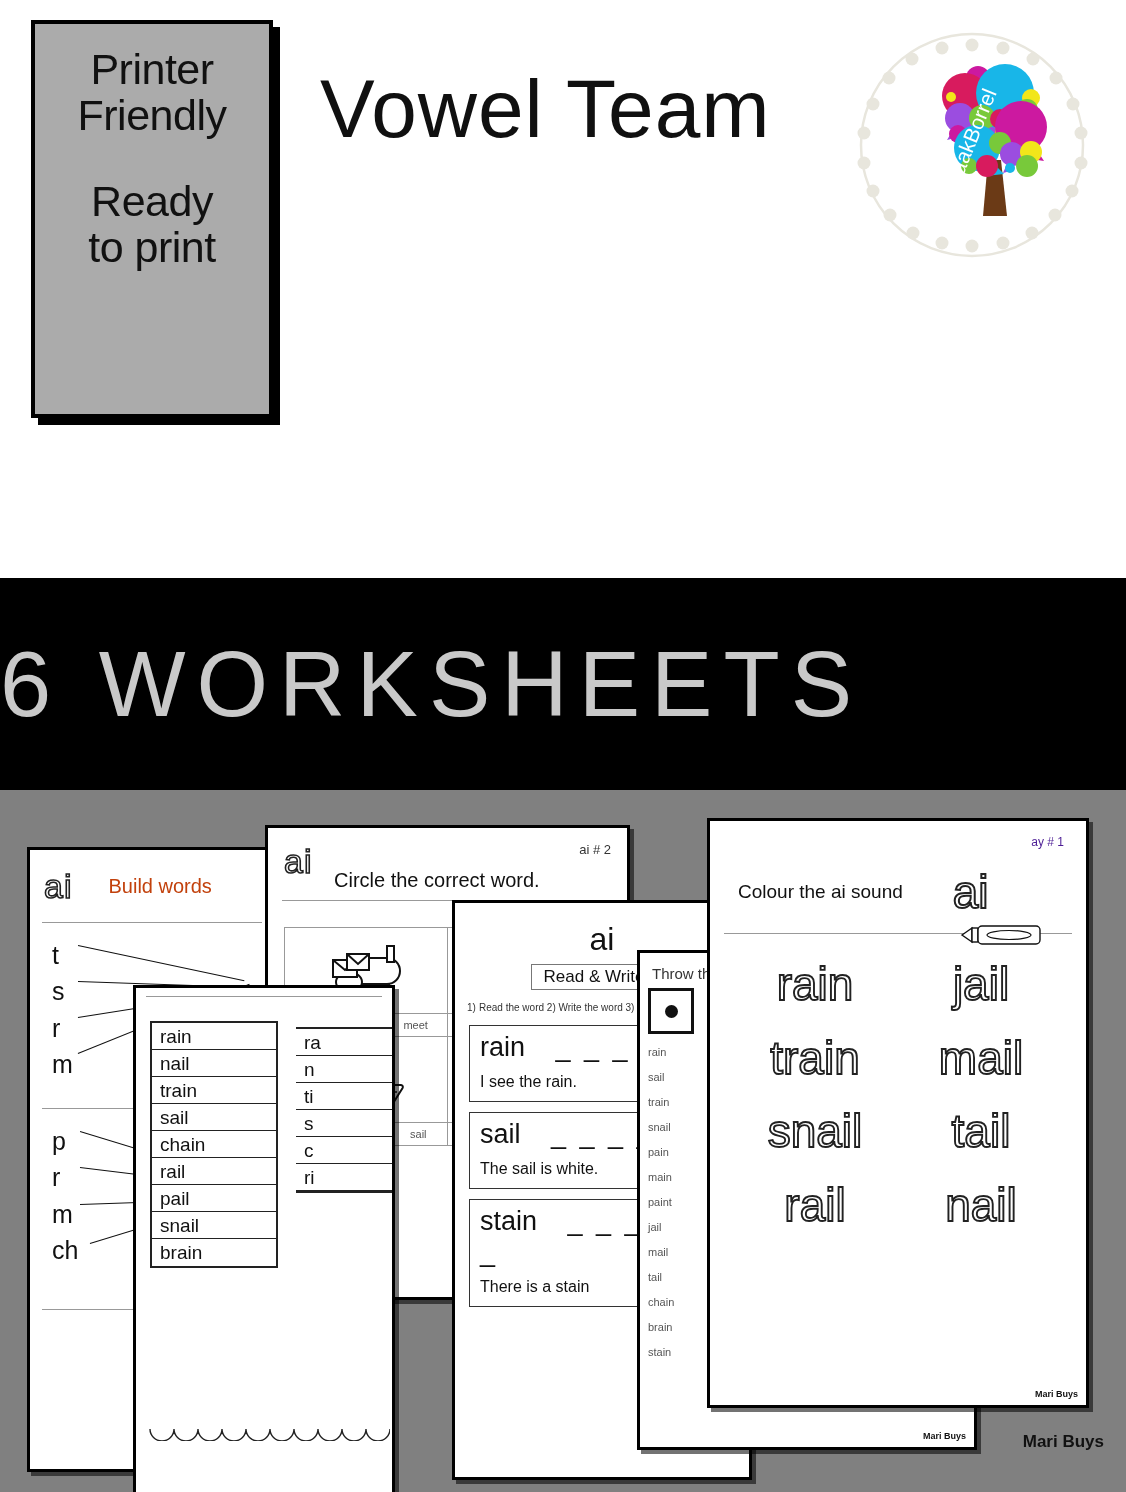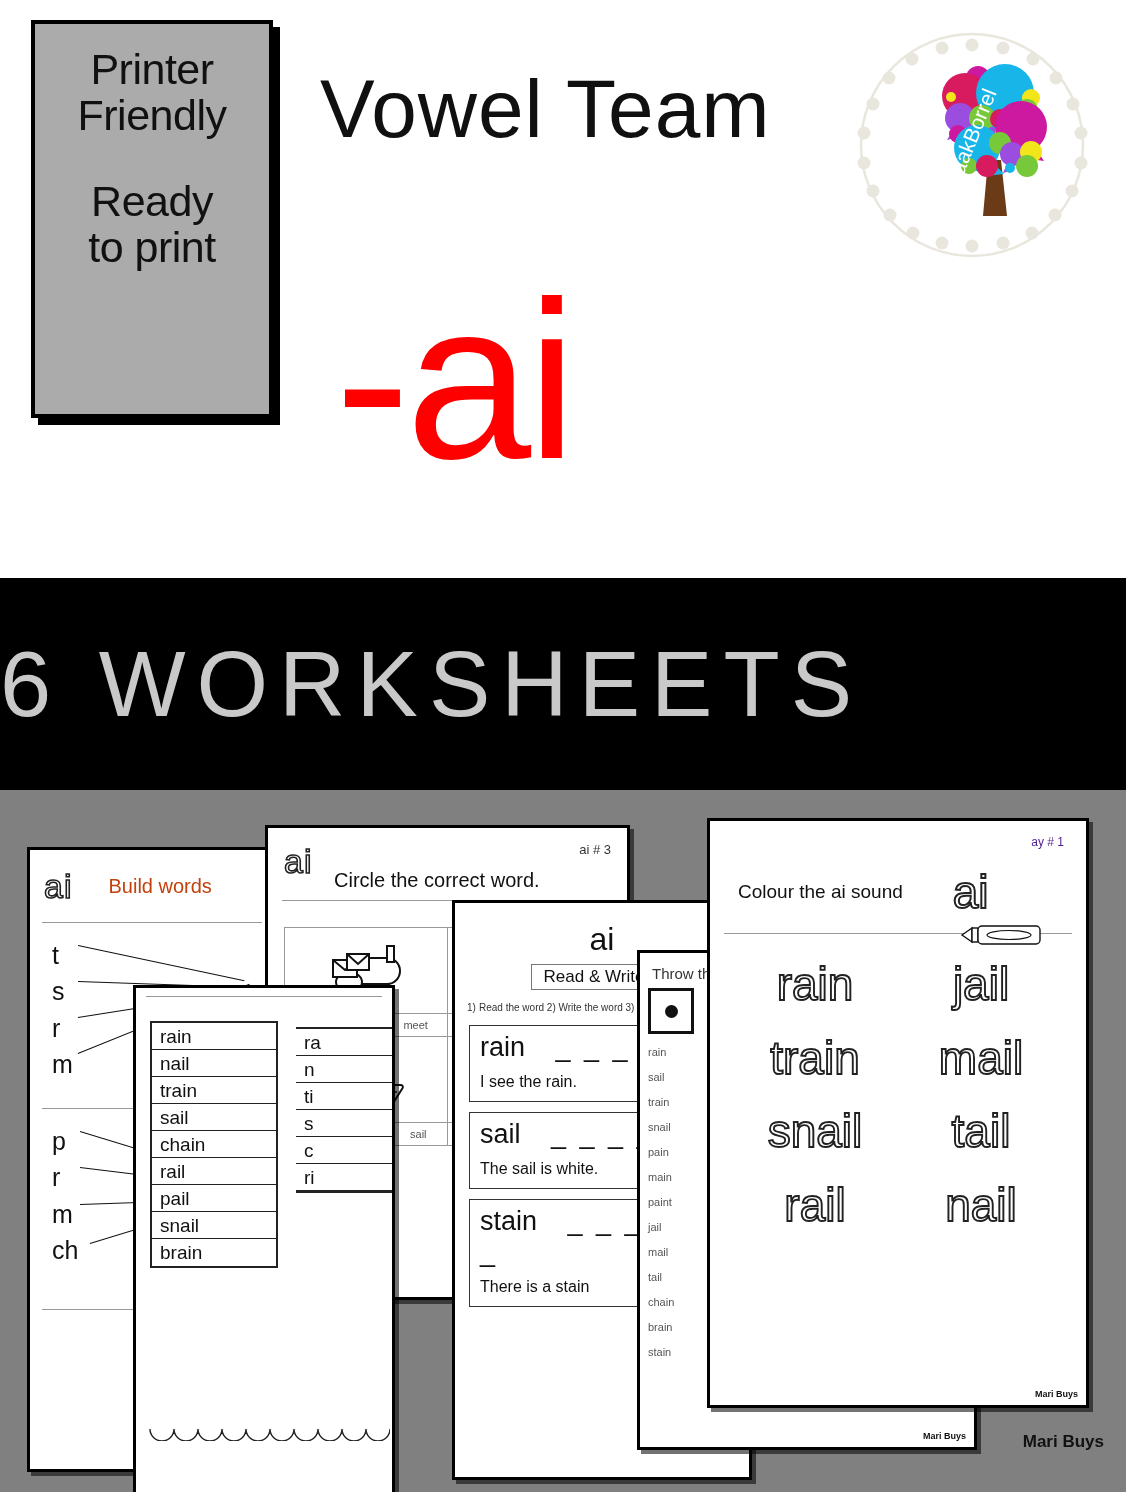--- a/index.html
+++ b/index.html
@@ -141,21 +141,20 @@
 
   <div id="printer-badge">
     <div class="badge-line">Printer</div>
     <div class="badge-line">Friendly</div>
     <div class="badge-gap"></div>
     <div class="badge-line">Ready</div>
     <div class="badge-line">to print</div>
   </div>
 
   <div id="main-title">Vowel Team</div>
-  <div id="phonics-focus">-ai</div>
 
   <div id="logo-badge">
     <svg width="235" height="235" viewBox="0 0 235 235">
       <circle cx="117" cy="117" r="111" fill="none" stroke="#e8e6dd" stroke-width="2.5"></circle>
       <g fill="#e8e6dd">
         <circle cx="117" cy="17" r="6.5"></circle>
           <circle cx="148" cy="20" r="6.5"></circle>
           <circle cx="178" cy="31" r="6.5"></circle>
         <circle cx="201" cy="50" r="6.5"></circle>
           <circle cx="218" cy="76" r="6.5"></circle>
@@ -249,21 +248,21 @@
       <div class="ray" style="left:50px; top:58px;  width:180px; transform:rotate(7deg);"></div>
       <div class="ray" style="left:50px; top:95px;  width:175px; transform:rotate(-2deg);"></div>
       <div class="ray" style="left:60px; top:134px; width:175px; transform:rotate(-17deg);"></div>
     </div>
     <div class="rule1"></div>
   </div>
 
   <div class="sheet sheet-shadow" id="sheet-circle">
     <div class="hdr">
       <span class="ai-outline">ai</span>
-      <span class="sheetnum">ai # 3</span>
+      <span class="sheetnum">ai # 2</span>
       <span class="title">Circle the correct word.</span>
     </div>
     <div class="rule"></div>
 
     <div class="pic-grid">
       <div class="pic-cell">
         <div class="pic-box">
           <svg width="78" height="58" viewBox="0 0 78 58">
             <path d="M30 16 h30 a13 13 0 0 1 0 26 h-30 z" fill="#fff" stroke="#111" stroke-width="2"></path>
             <rect x="44" y="42" width="6" height="14" fill="#fff" stroke="#111" stroke-width="2"></rect>

